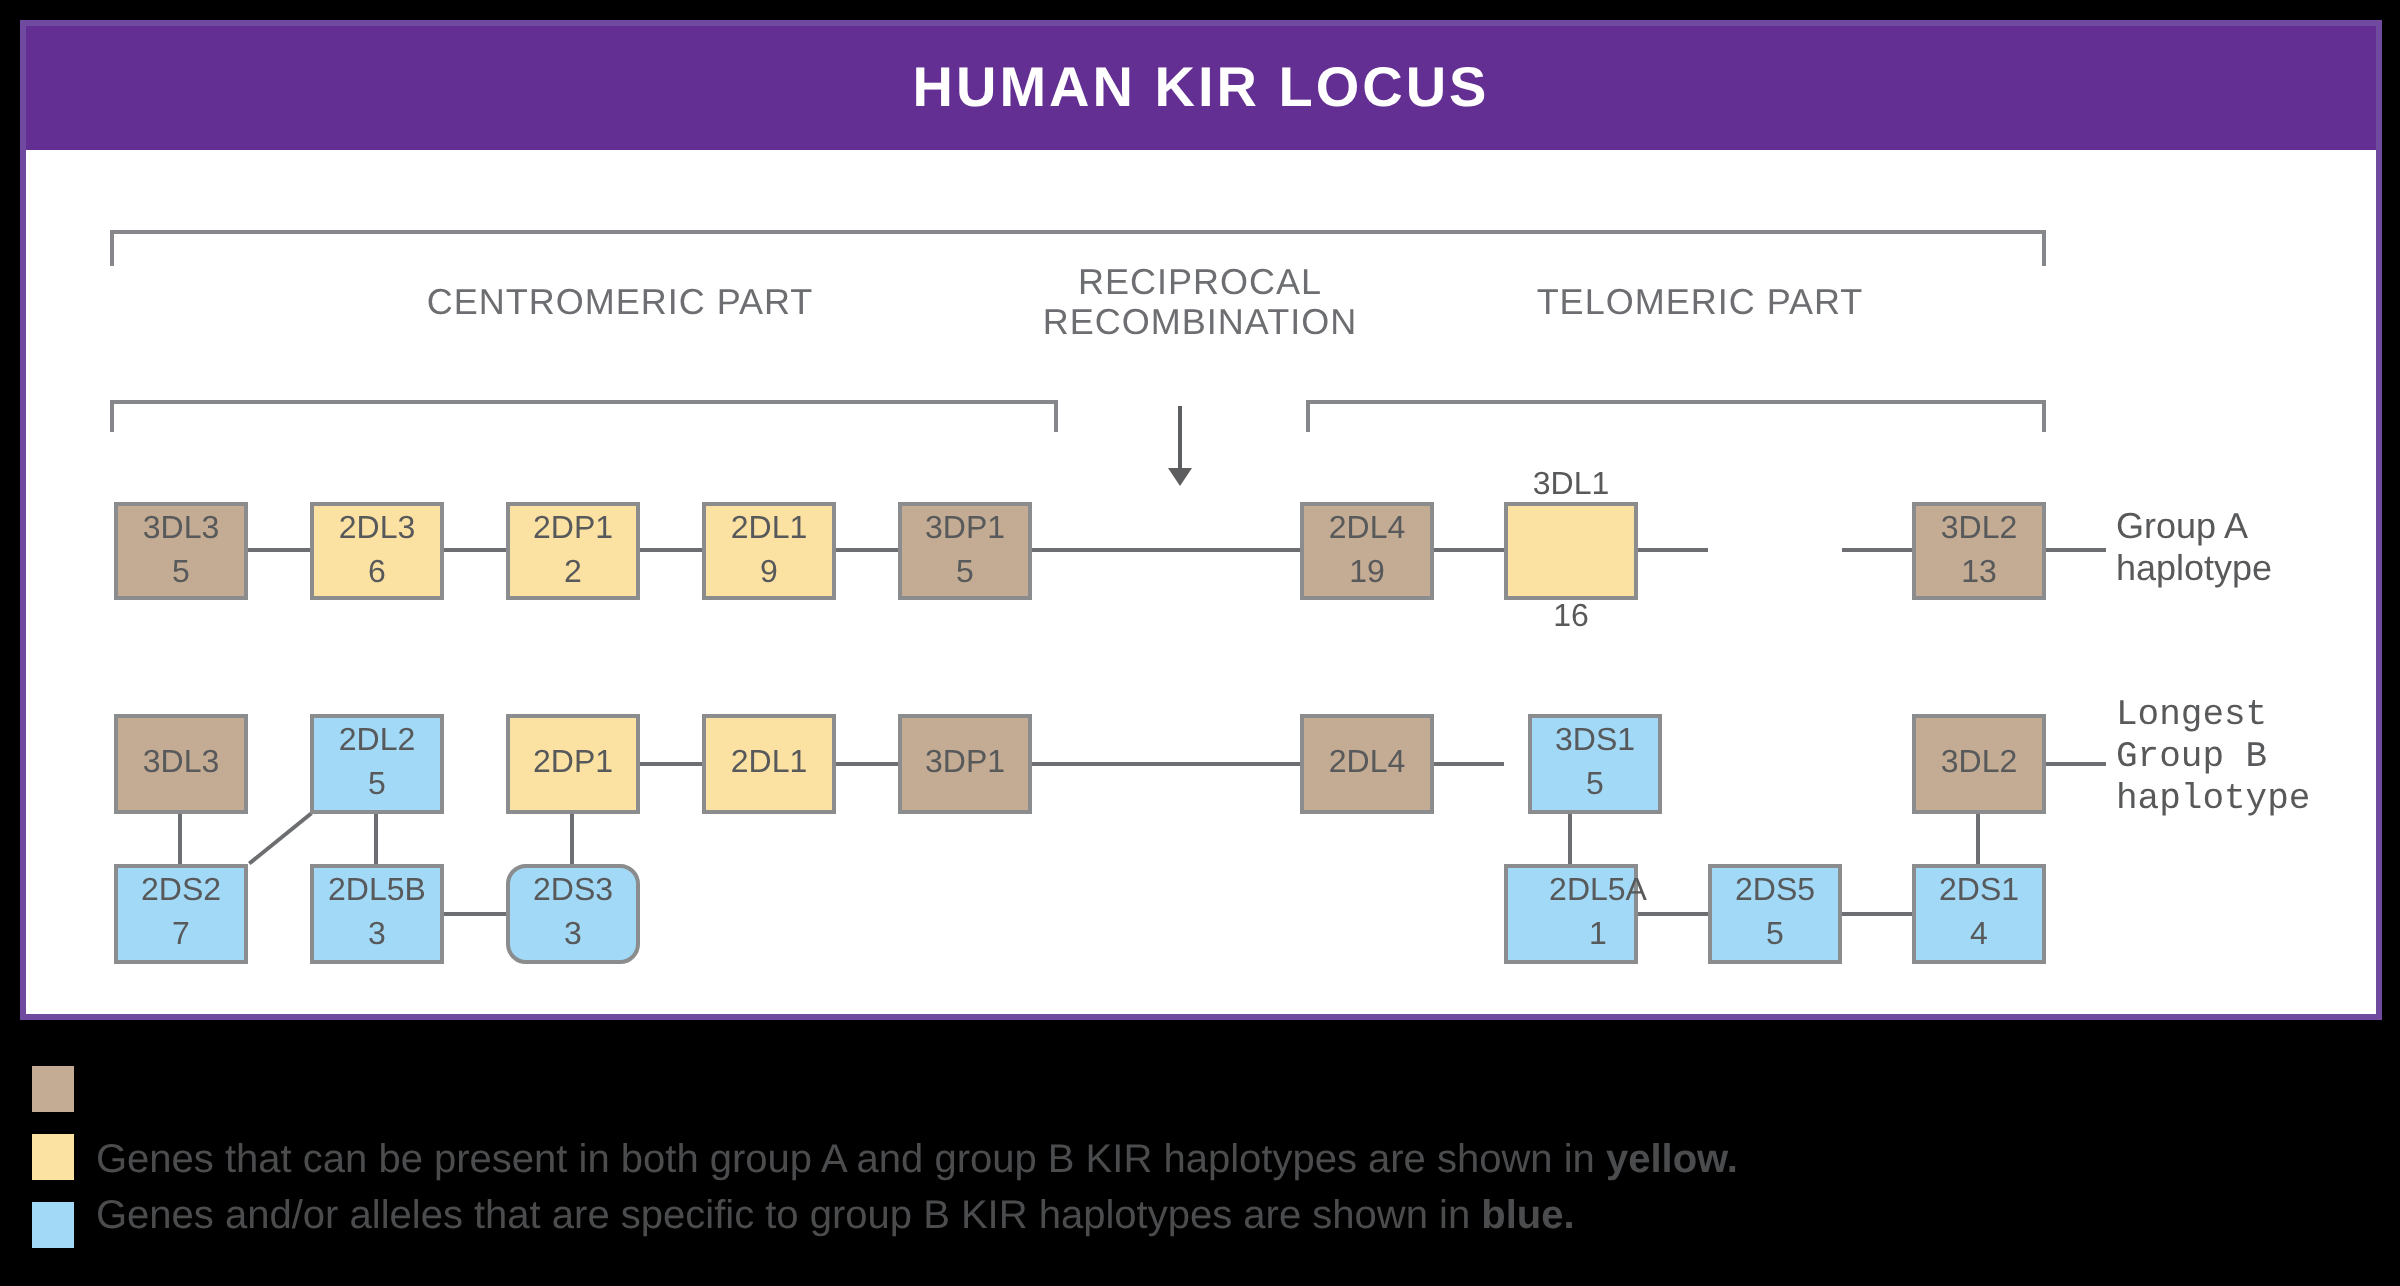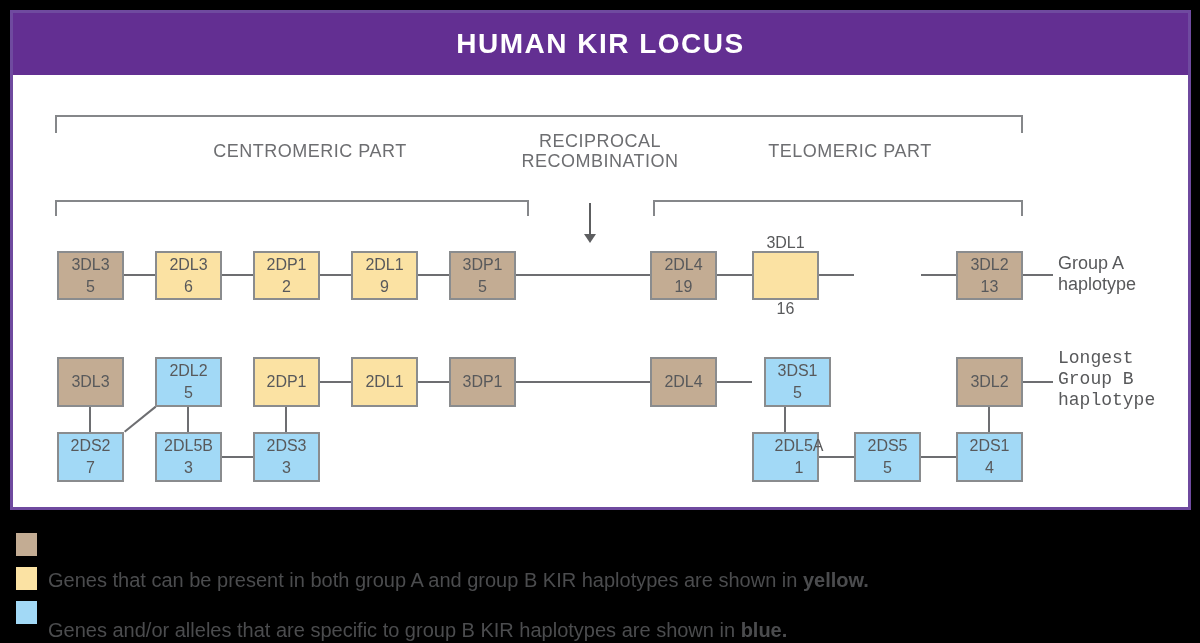--- a/index.html
+++ b/index.html
@@ -179,21 +179,21 @@
     </div>
 
   <div class="box rowBb blue" style="left:57px;">
       <span>2DS2</span>
       <span>7</span>
     </div>
   <div class="box rowBb blue" style="left:155px;">
       <span>2DL5B</span>
       <span>3</span>
     </div>
-  <div class="box rowBb blue" style="left:253px;">
+  <div class="box rowBb blue" style="left:253px;border-radius:10px;">
       <span>2DS3</span>
       <span>3</span>
     </div>
   <div class="box rowBb blue" style="left:752px;padding-left:27px;">
       <span>2DL5A</span>
       <span>1</span>
     </div>
   <div class="box rowBb blue" style="left:854px;">
       <span>2DS5</span>
       <span>5</span>
@@ -210,17 +210,17 @@
   </div>
 
   <div class="legend-swatch brown" style="top:533px;"></div>
 
   <div class="legend-swatch yellow" style="top:567px;"></div>
   <div class="legend-text" style="top:568px;">
     <span>Genes that can be present in both group A and group B KIR haplotypes are shown in </span><b>yellow.</b>
   </div>
 
   <div class="legend-swatch blue" style="top:601px;"></div>
-  <div class="legend-text" style="top:618px;">
+  <div class="legend-text" style="top:596px;">
     <span>Genes and/or alleles that are specific to group B KIR haplotypes are shown in </span><b>blue.</b>
   </div>
 
 </div>
 
 </body></html>

